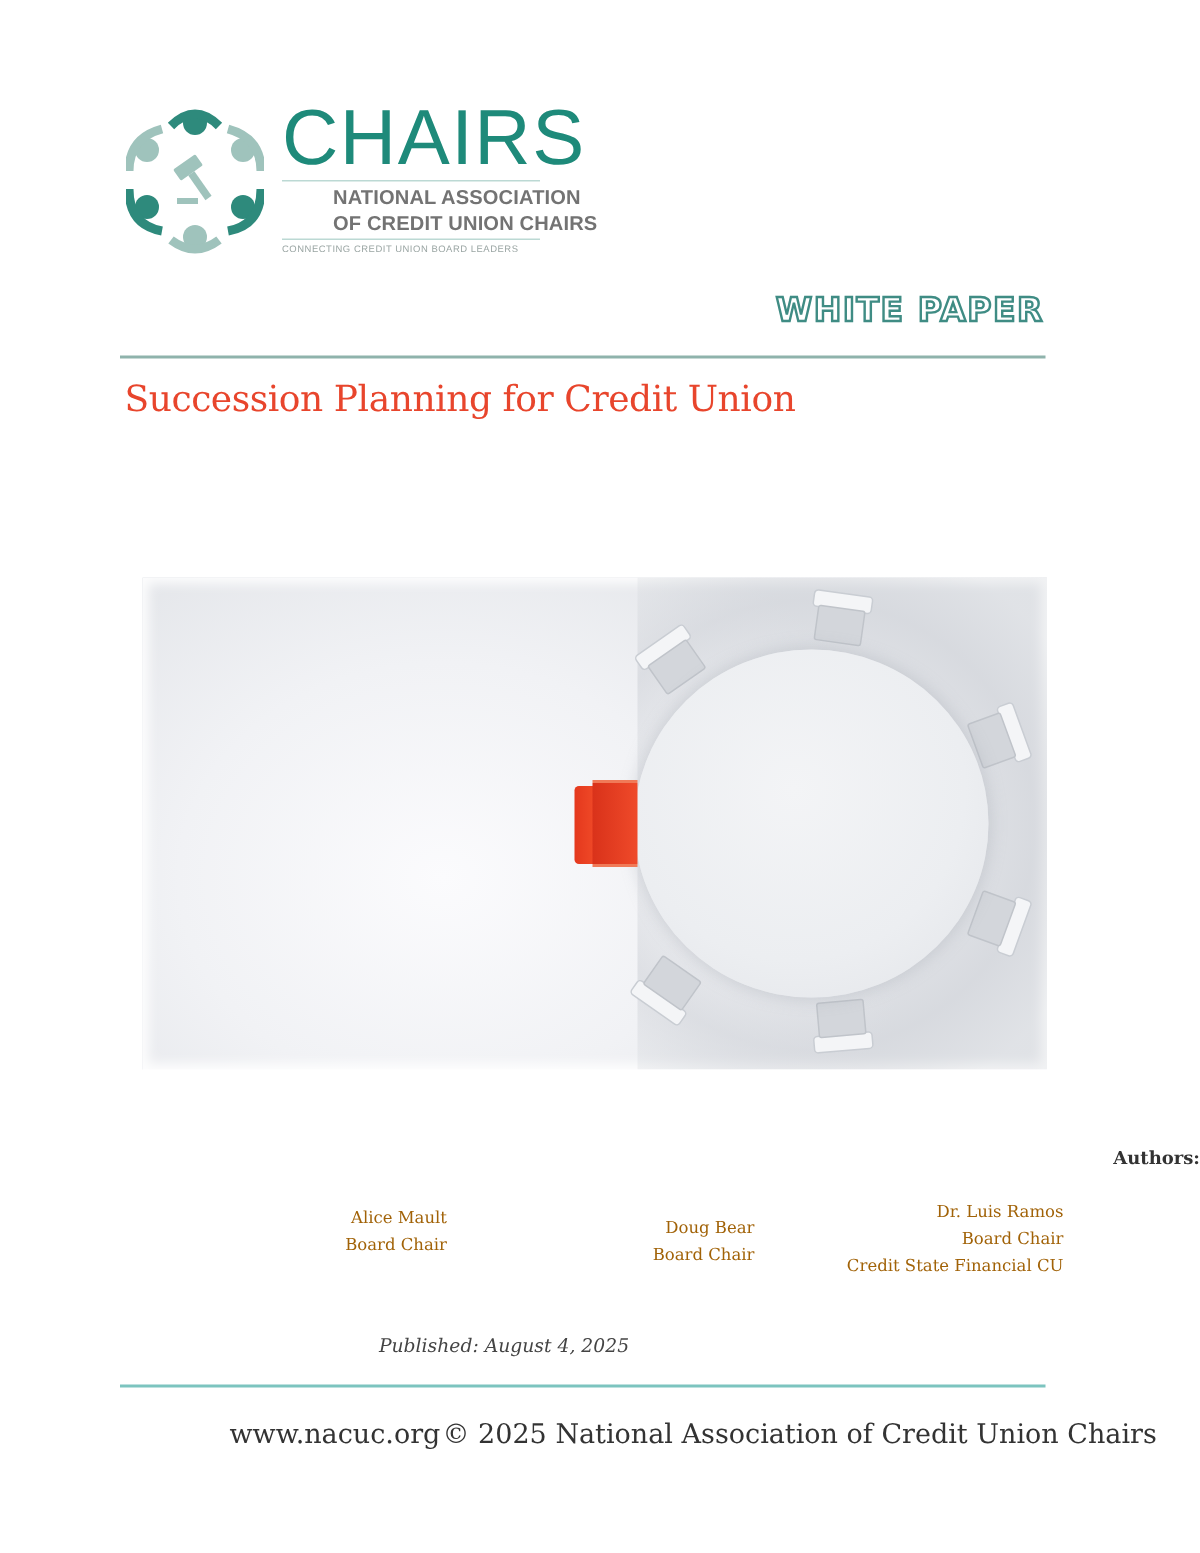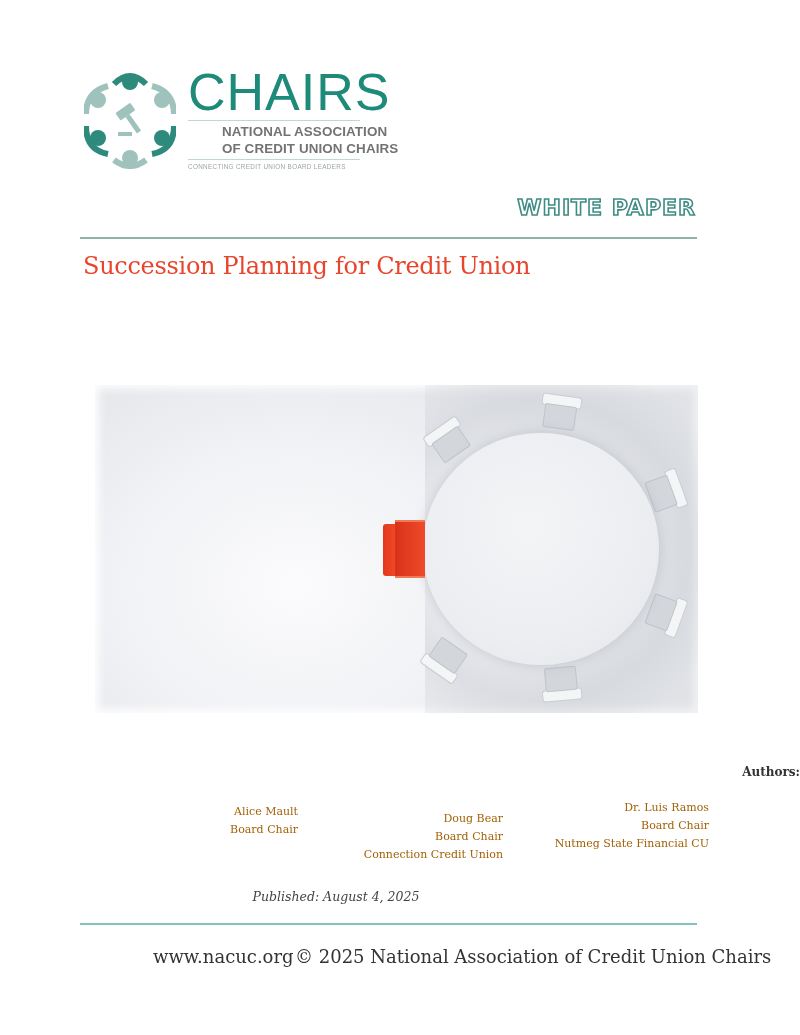--- a/index.html
+++ b/index.html
@@ -140,25 +140,24 @@
 
 <div class="authors-heading">Authors:</div>
 
 <div class="author" style="left:78px;top:803px;">
   <div>Alice Mault</div>
   <div>Board Chair</div>
 </div>
 <div class="author" style="left:283px;top:810px;">
   <div>Doug Bear</div>
   <div>Board Chair</div>
-  <div>Connection Credit Union</div>
 </div>
 <div class="author" style="left:489px;top:799px;">
   <div>Dr. Luis Ramos</div>
   <div>Board Chair</div>
-  <div>Nutmeg State Financial CU</div>
+  <div>Credit State Financial CU</div>
 </div>
 
 <div class="published">Published: August 4, 2025</div>
 <div class="rule-bottom"></div>
 
 <div class="footer" style="left:153px;">www.nacuc.org</div>
 <div class="footer" style="left:295px;">© 2025 National Association of Credit Union Chairs</div>
 
 </body></html>

